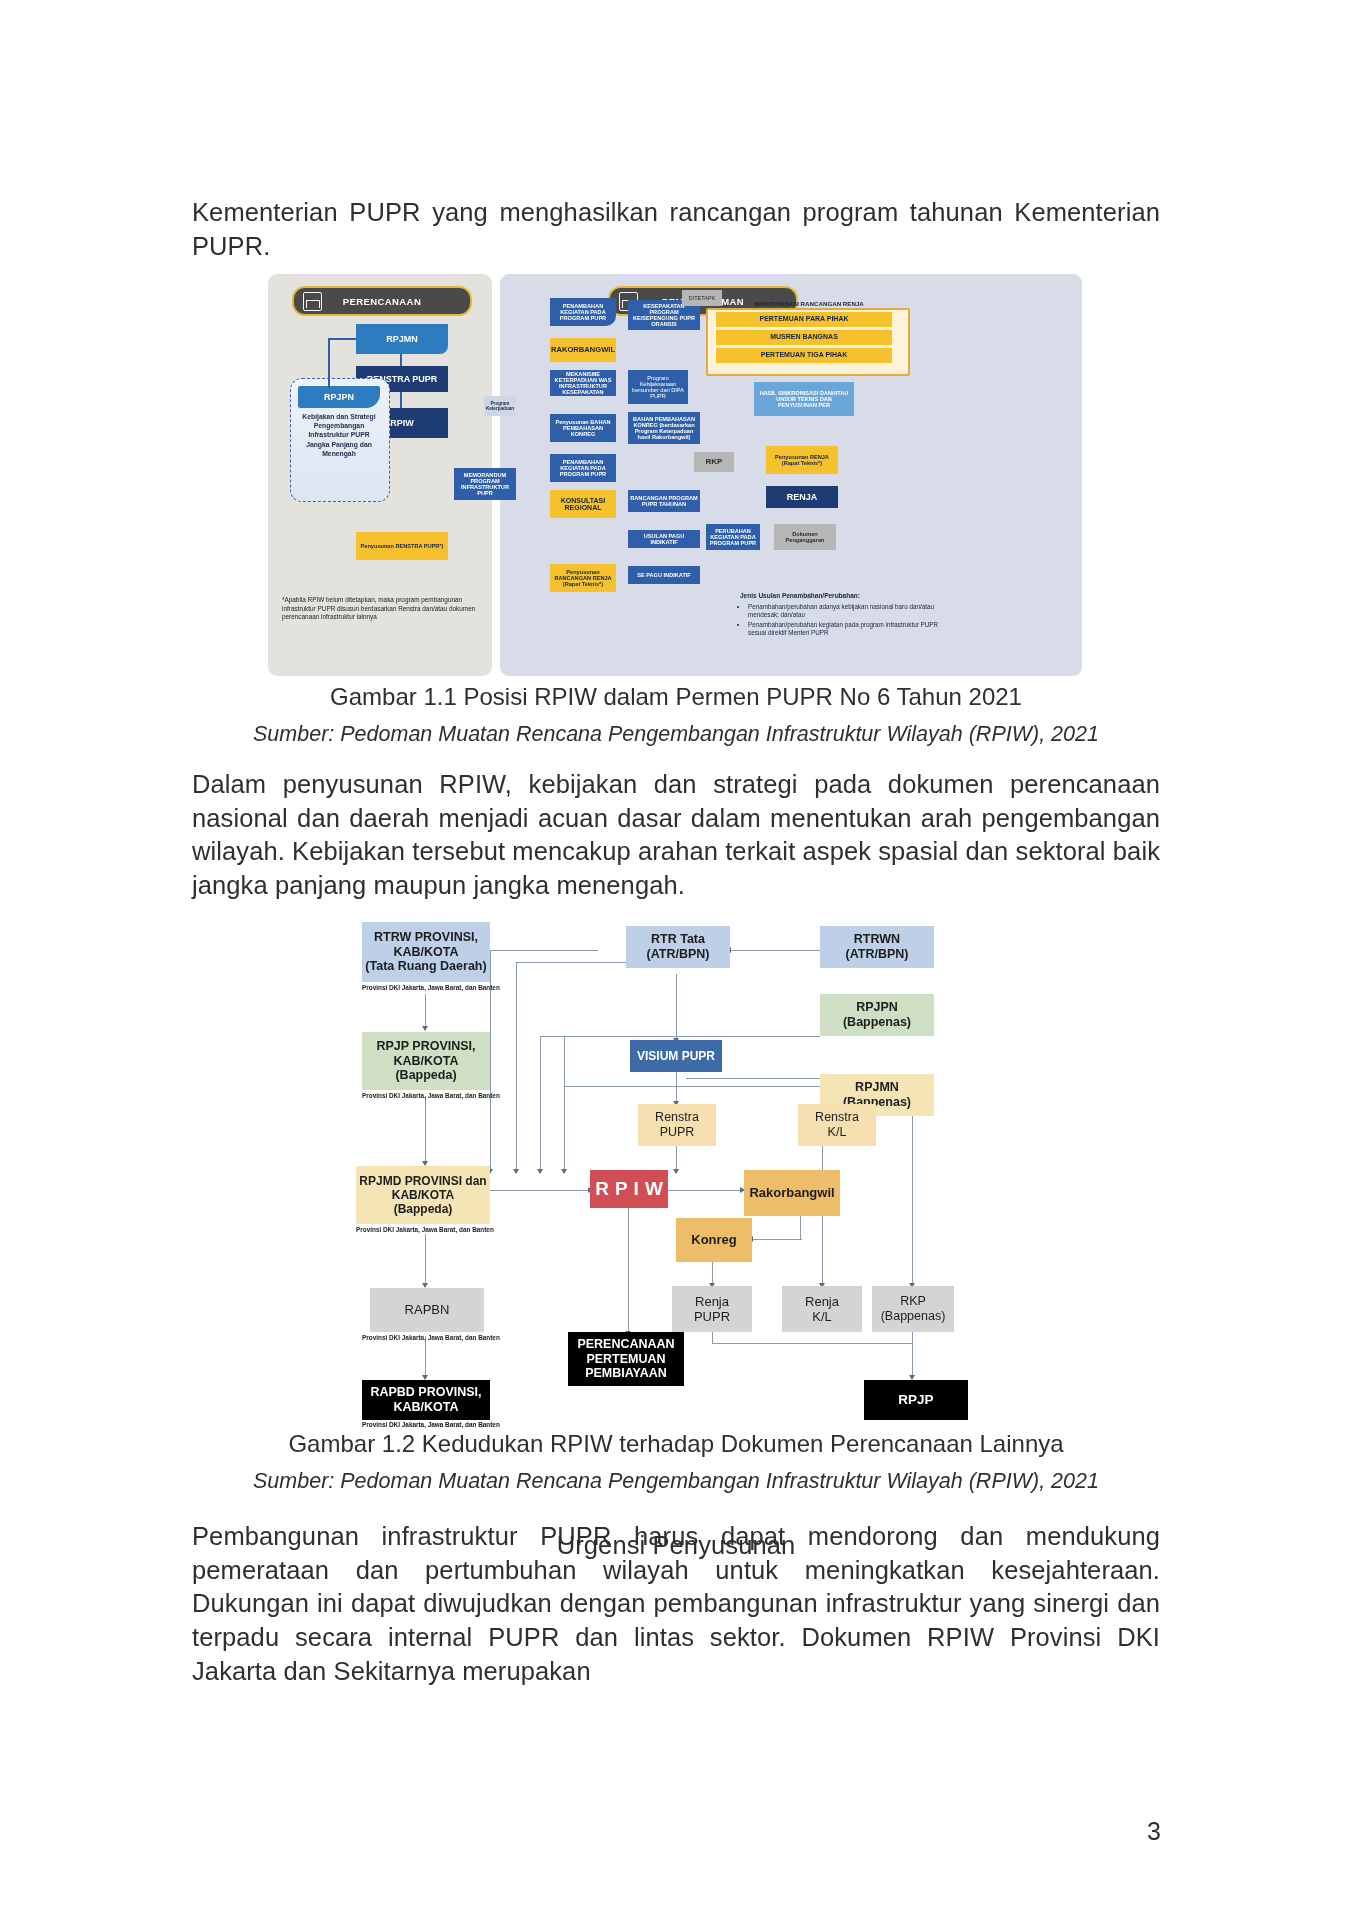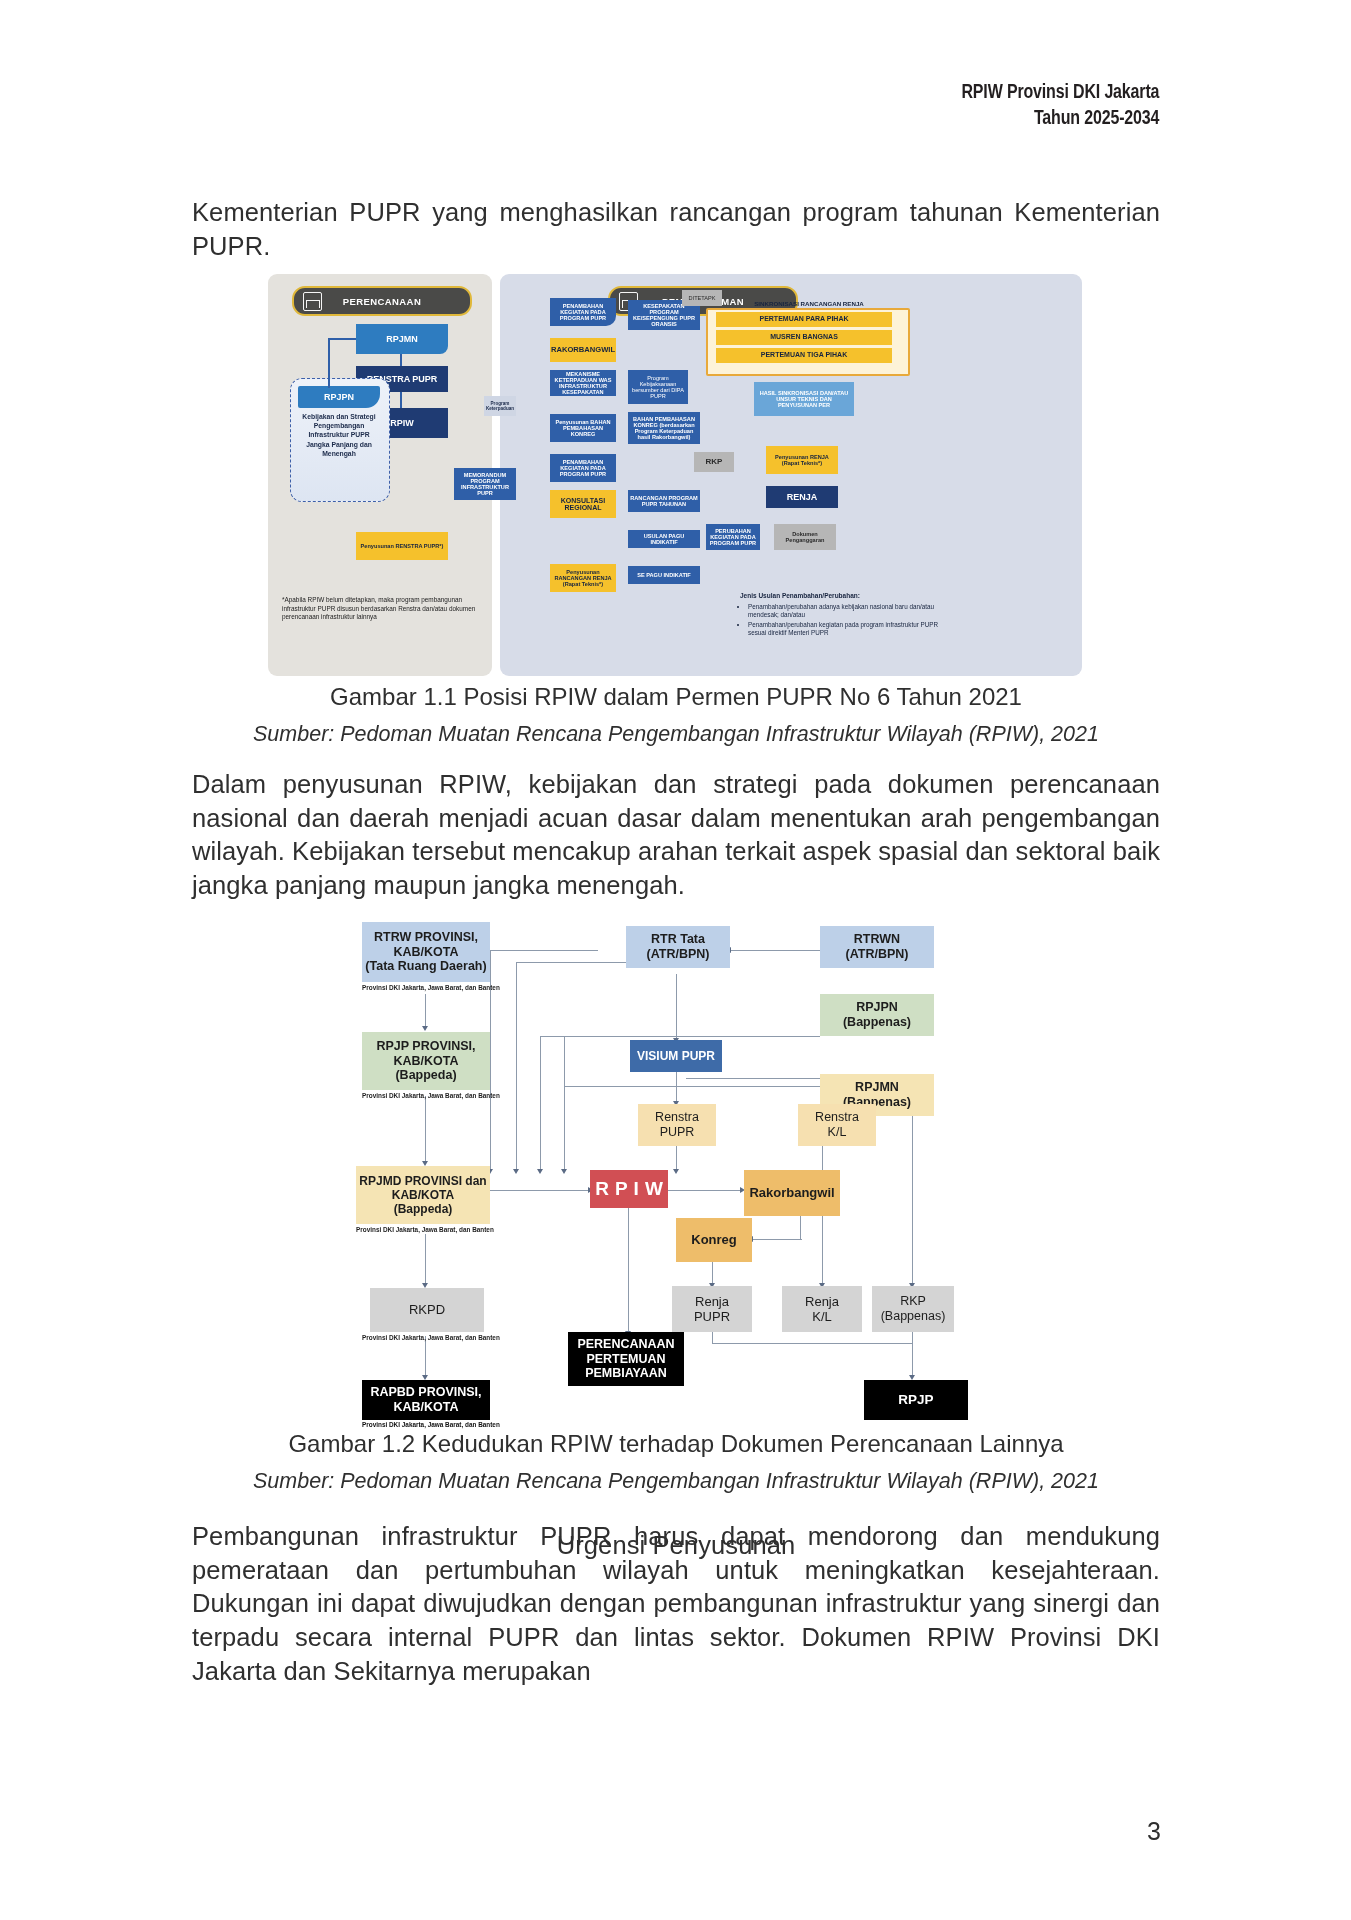--- a/index.html
+++ b/index.html
@@ -167,24 +167,20 @@
   .tri{position:absolute;width:0;height:0;}
   .tri-d{border-left:3.5px solid transparent;border-right:3.5px solid transparent;border-top:5px solid #5b6b85;}
   .tri-r{border-top:3.5px solid transparent;border-bottom:3.5px solid transparent;border-left:5px solid #5b6b85;}
   .tri-l{border-top:3.5px solid transparent;border-bottom:3.5px solid transparent;border-right:5px solid #5b6b85;}
 </style>
 </head>
 <body>
 
 <div class="page">
 
-  <div class="doc-header">
-    <div>RPIW Provinsi DKI Jakarta</div>
-    <div>Tahun 2025-2034</div>
-  </div>
 
   <div class="content">
 
     <p class="body para1">Kementerian PUPR yang menghasilkan rancangan program tahunan Kementerian PUPR.</p>
     <p class="body para2">Dalam penyusunan RPIW, kebijakan dan strategi pada dokumen perencanaan nasional dan daerah menjadi acuan dasar dalam menentukan arah pengembangan wilayah. Kebijakan tersebut mencakup arahan terkait aspek spasial dan sektoral baik jangka panjang maupun jangka menengah.</p>
     <p class="body para3 nojust">Urgensi Penyusunan</p>
     <p class="body para4">Pembangunan infrastruktur PUPR harus dapat mendorong dan mendukung pemerataan dan pertumbuhan wilayah untuk meningkatkan kesejahteraan. Dukungan ini dapat diwujudkan dengan pembangunan infrastruktur yang sinergi dan terpadu secara internal PUPR dan lintas sektor. Dokumen RPIW Provinsi DKI Jakarta dan Sekitarnya merupakan</p>
 
   </div>
 
@@ -416,21 +412,21 @@
     <div class="cap-under" style="left:62px;top:174px;width:128px;">Provinsi DKI Jakarta, Jawa Barat, dan Banten</div>
 
     <div class="n n-cream" style="left:56px;top:248px;width:134px;height:58px;font-size:12px;">
       <span>RPJMD PROVINSI dan</span>
       <span>KAB/KOTA</span>
       <span>(Bappeda)</span>
     </div>
     <div class="cap-under" style="left:56px;top:308px;width:134px;">Provinsi DKI Jakarta, Jawa Barat, dan Banten</div>
 
     <div class="n n-grey" style="left:70px;top:370px;width:114px;height:44px;font-size:13px;font-weight:normal;">
-      <span>RKPD</span>
+      <span>RAPBN</span>
     </div>
     <div class="cap-under" style="left:62px;top:416px;width:130px;">Provinsi DKI Jakarta, Jawa Barat, dan Banten</div>
 
     <div class="n n-black" style="left:62px;top:462px;width:128px;height:40px;font-size:12.5px;">
       <span>RAPBD PROVINSI,</span>
       <span>KAB/KOTA</span>
     </div>
     <div class="cap-under" style="left:62px;top:503px;width:128px;color:#111;">Provinsi DKI Jakarta, Jawa Barat, dan Banten</div>
 
     <div class="n n-blue" style="left:326px;top:8px;width:104px;height:42px;font-size:12.5px;">

